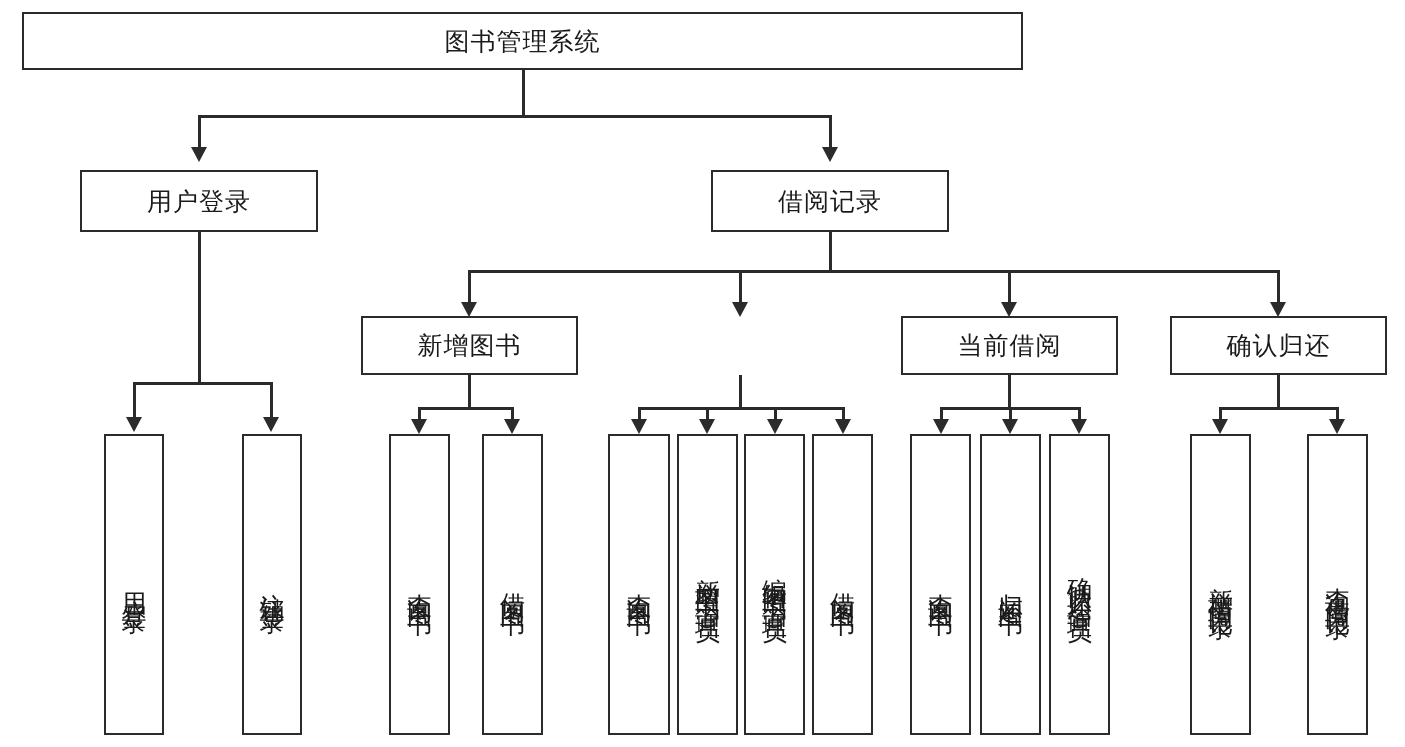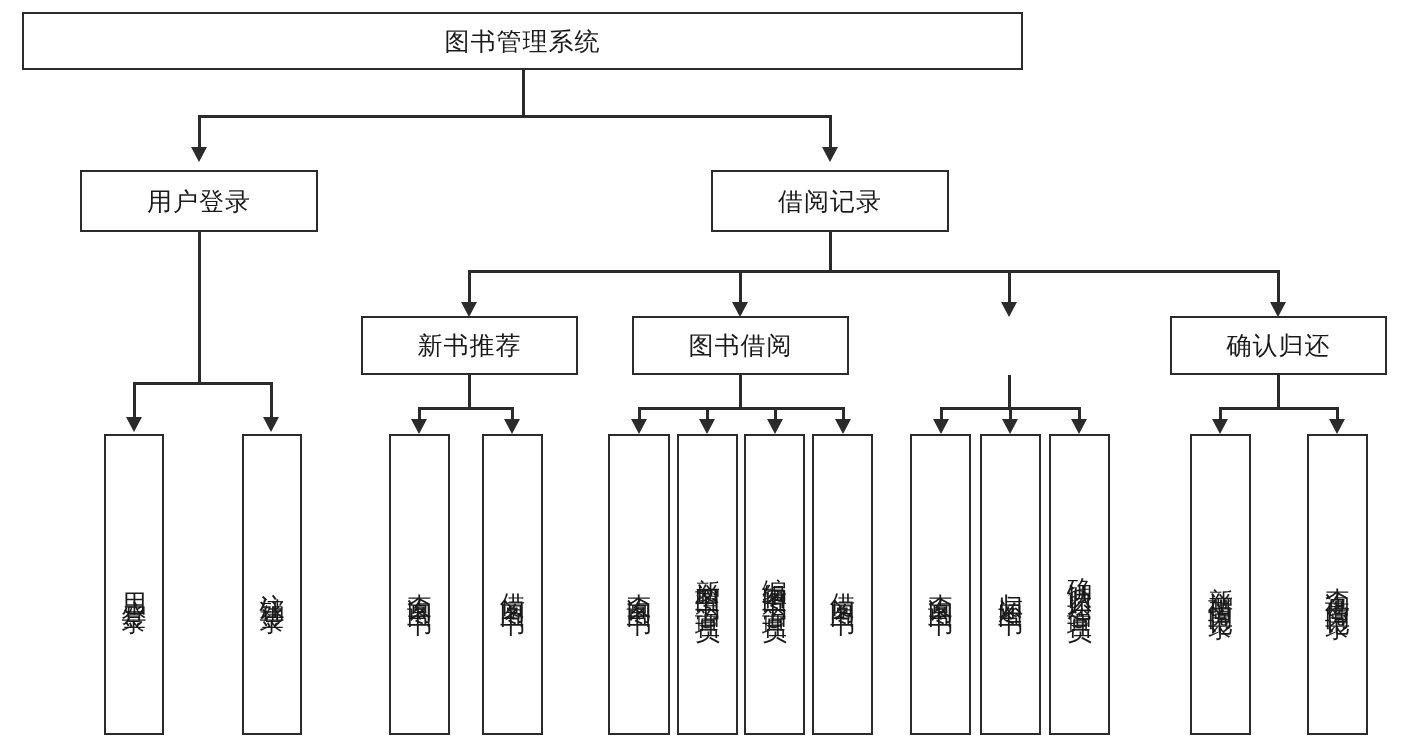--- a/index.html
+++ b/index.html
@@ -109,24 +109,24 @@
   <div class="edge vline" style="left:468px; top:270px; height:32px;"></div>
   <div class="arrow" style="left:461px; top:302px;"></div>
   <div class="edge vline" style="left:739px; top:270px; height:32px;"></div>
   <div class="arrow" style="left:732px; top:302px;"></div>
   <div class="edge vline" style="left:1008px; top:270px; height:32px;"></div>
   <div class="arrow" style="left:1001px; top:302px;"></div>
   <div class="edge vline" style="left:1277px; top:270px; height:32px;"></div>
   <div class="arrow" style="left:1270px; top:302px;"></div>
 
   <div class="node h" style="left:361px; top:316px; width:217px; height:59px;">
-    <span class="txt">新书推荐</span>
-  </div>
-  <div class="node h" style="left:632px; top:316px; width:217px; height:59px;">
-    <span class="txt">图书借阅</span>
+    <span class="txt">新增图书</span>
+  </div>
+  <div class="node h" style="left:901px; top:316px; width:217px; height:59px;">
+    <span class="txt">当前借阅</span>
   </div>
   <div class="node h" style="left:1170px; top:316px; width:217px; height:59px;">
     <span class="txt">确认归还</span>
   </div>
 
   <div class="edge vline" style="left:468px; top:375px; height:32px;"></div>
   <div class="edge hline" style="left:418px; top:407px; width:95px;"></div>
   <div class="edge vline" style="left:418px; top:407px; height:12px;"></div>
   <div class="arrow" style="left:411px; top:419px;"></div>
   <div class="edge vline" style="left:511px; top:407px; height:12px;"></div>

